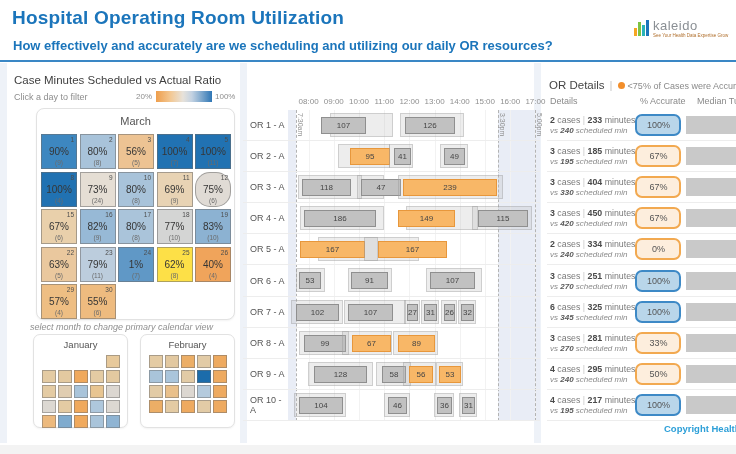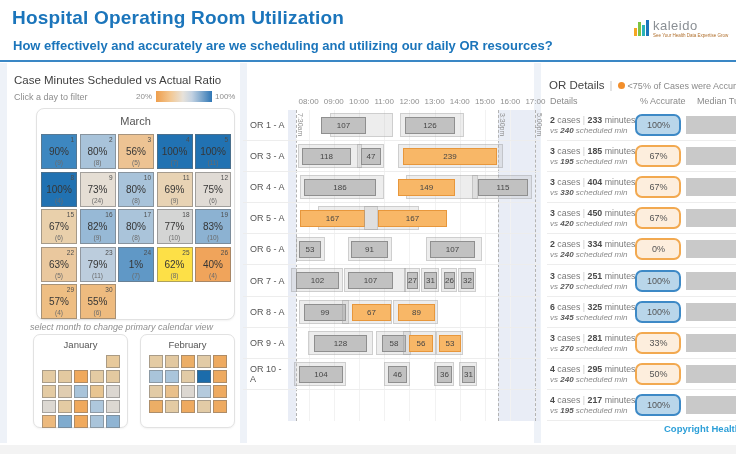--- a/index.html
+++ b/index.html
@@ -168,21 +168,21 @@
         <div class="cal-cell" style="background: rgb(168, 195, 218);">
           <div class="cal-day">10</div>
           <div class="cal-pct">80%</div>
           <div class="cal-count">(8)</div>
         </div>
         <div class="cal-cell" style="background: rgb(232, 211, 180);">
           <div class="cal-day">11</div>
           <div class="cal-pct">69%</div>
           <div class="cal-count">(9)</div>
         </div>
-        <div class="cal-cell" style="background: rgb(224, 219, 213);">
+        <div class="cal-cell" style="background: rgb(224, 219, 213); border-radius: 15px;">
           <div class="cal-day">12</div>
           <div class="cal-pct">75%</div>
           <div class="cal-count">(6)</div>
         </div>
         <div class="cal-cell" style="background: rgb(233, 208, 171);">
           <div class="cal-day">15</div>
           <div class="cal-pct">67%</div>
           <div class="cal-count">(6)</div>
         </div>
         <div class="cal-cell" style="background: rgb(151, 185, 214);">
@@ -337,26 +337,37 @@
       <div class="g-row">
         <div class="g-label">OR 1 - A</div>
         <div class="g-plot">
           <div class="sched" style="left: 42px; width: 63px;"></div>
           <div class="bar gray" style="left: 33px; width: 45px;">107</div>
           <div class="sched" style="left: 112px; width: 64px;"></div>
           <div class="bar gray" style="left: 117px; width: 50px;">126</div>
         </div>
       </div>
       <div class="g-row">
+        <div class="g-label">OR 2 - A</div>
+        <div class="g-plot">
+          <div class="sched" style="left: 50px; width: 52px;"></div>
+          <div class="bar orange" style="left: 62px; width: 40px;">95</div>
+          <div class="sched" style="left: 101px; width: 24px;"></div>
+          <div class="bar gray" style="left: 106px; width: 17px;">41</div>
+          <div class="sched" style="left: 152px; width: 28px;"></div>
+          <div class="bar gray" style="left: 156px; width: 21px;">49</div>
+        </div>
+      </div>
+      <div class="g-row">
         <div class="g-label">OR 3 - A</div>
         <div class="g-plot">
           <div class="sched" style="left: 10px; width: 64px;"></div>
           <div class="bar gray" style="left: 14px; width: 49px;">118</div>
           <div class="sched" style="left: 69px; width: 27px;"></div>
-          <div class="bar gray" style="left: 73px; width: 20px;">47</div>
+          <div class="bar gray" style="left: 73px; width: 40px;">47</div>
           <div class="sched" style="left: 110px; width: 105px;"></div>
           <div class="bar orange" style="left: 115px; width: 94px;">239</div>
         </div>
       </div>
       <div class="g-row">
         <div class="g-label">OR 4 - A</div>
         <div class="g-plot">
           <div class="sched" style="left: 12px; width: 84px;"></div>
           <div class="bar gray" style="left: 16px; width: 72px;">186</div>
           <div class="sched" style="left: 118px; width: 72px;"></div>

